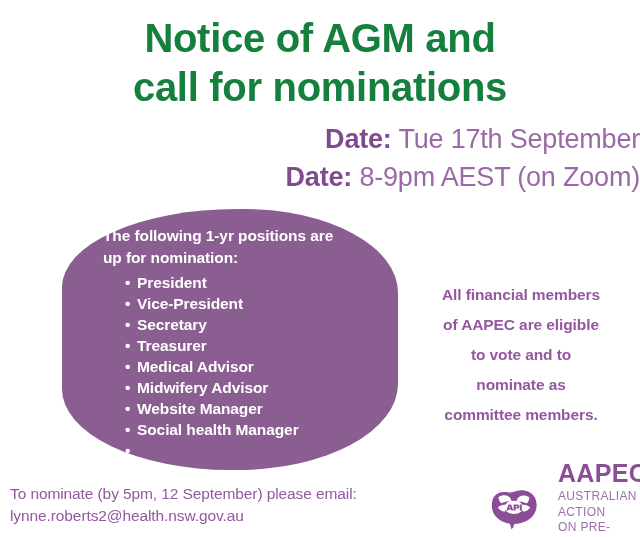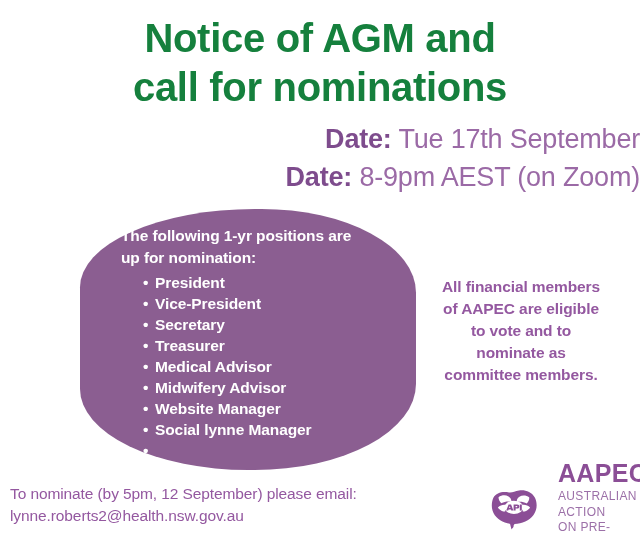--- a/index.html
+++ b/index.html
@@ -55,21 +55,21 @@
   .meta.date-row { top: 122px; }
   .meta.time-row { top: 160px; }
   .meta b {
     color: #7E4C8D;
     font-weight: bold;
   }
 
   
   .blob {
     position: absolute;
-    left: 80px;
+    left: 62px;
     top: 209px;
     width: 336px;
     height: 261px;
     background: #8B5E91;
     border-radius: 52% 46% 48% 50% / 30% 32% 33% 31%;
   }
   .blob-inner {
     position: absolute;
     left: 41px;
     top: 16px;
@@ -109,21 +109,21 @@
     left: 410px;
     top: 276px;
     width: 222px;
     text-align: center;
     color: #9458A0;
     font-size: 15.5px;
     font-weight: bold;
     line-height: 1.42;
     letter-spacing: -0.1px;
   }
-  .side-note span { display: block; white-space: nowrap; }
+  .side-note span { display: block; white-space: nowrap; margin-top: 8px; }
 
   
   .footer-text {
     position: absolute;
     left: 10px;
     top: 483px;
     width: 470px;
     color: #9458A0;
     font-size: 15.5px;
     font-weight: normal;
@@ -195,21 +195,21 @@
         <div>up for nomination:</div>
       </div>
       <ul class="blob-list" id="positions-list">
           <li><span class="bullet">•</span><span>President</span></li>
           <li><span class="bullet">•</span><span>Vice-President</span></li>
           <li><span class="bullet">•</span><span>Secretary</span></li>
           <li><span class="bullet">•</span><span>Treasurer</span></li>
           <li><span class="bullet">•</span><span>Medical Advisor</span></li>
           <li><span class="bullet">•</span><span>Midwifery Advisor</span></li>
           <li><span class="bullet">•</span><span>Website Manager</span></li>
-          <li><span class="bullet">•</span><span>Social lynne Manager</span></li>
+          <li><span class="bullet">•</span><span>Social health Manager</span></li>
           <li><span class="bullet">•</span></li>
         </ul>
     </div>
   </div>
 
   <div class="side-note">
     <span>All financial members</span>
     <span>of AAPEC are eligible</span>
     <span>to vote and to</span>
     <span>nominate as</span>

